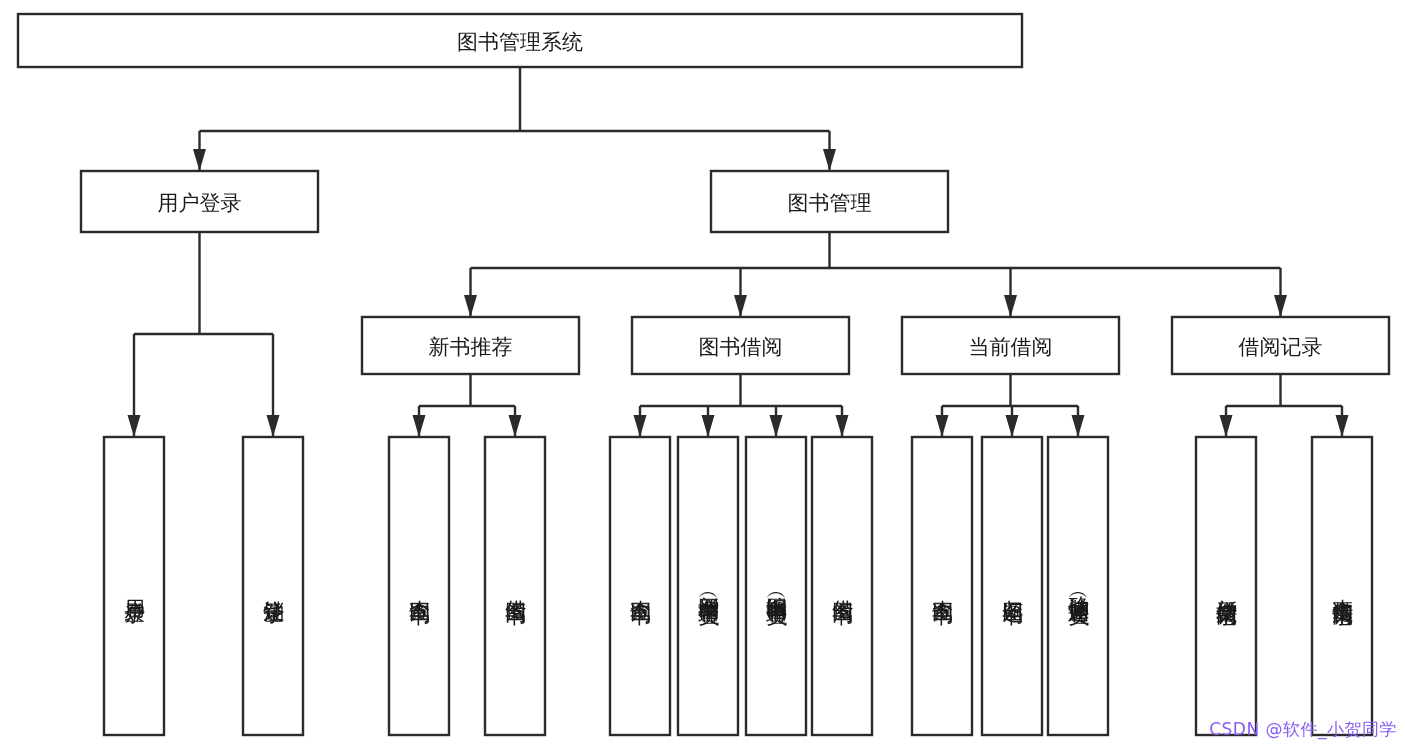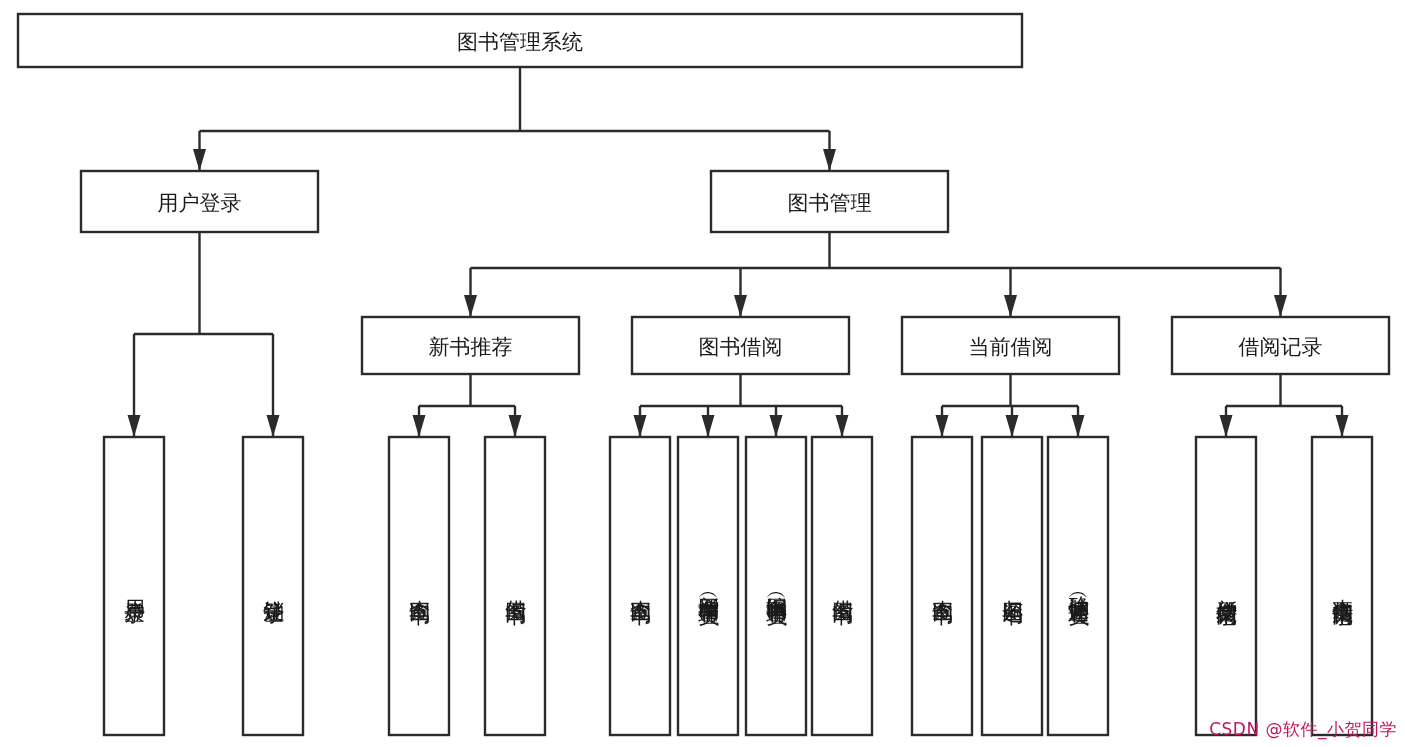--- a/index.html
+++ b/index.html
@@ -69,21 +69,21 @@
     color: #1a1a1a;
     white-space: nowrap;
     text-align: center;
   }
   .watermark {
     position: absolute;
     right: 8px;
     bottom: 6px;
     font-family: "DejaVu Sans", "Liberation Sans", sans-serif;
     font-size: 17px;
-    color: #be185d;
+    color: #8b5cf6;
     letter-spacing: 0.5px;
     user-select: none;
     white-space: nowrap;
   }
 </style>
 </head>
 <body>
 
 <div id="diagram-root">
 

